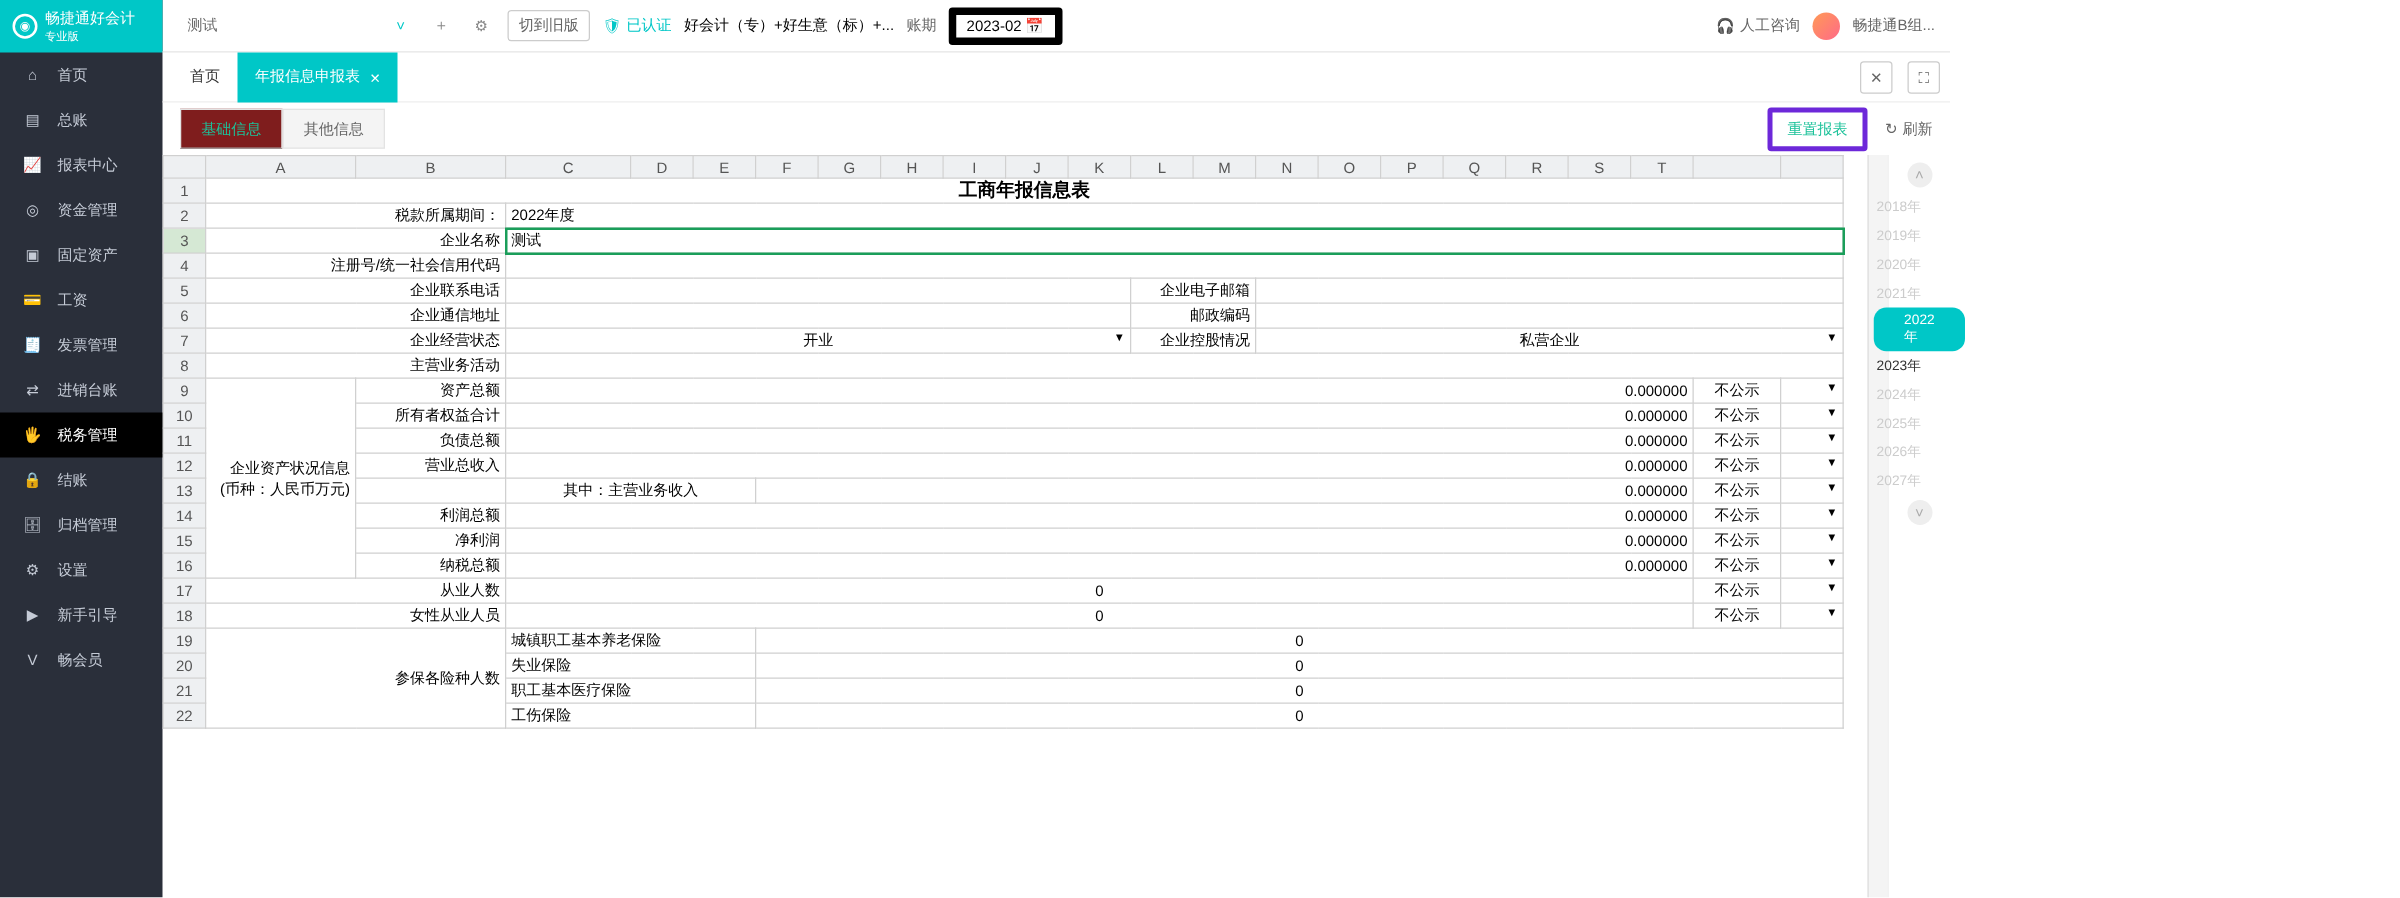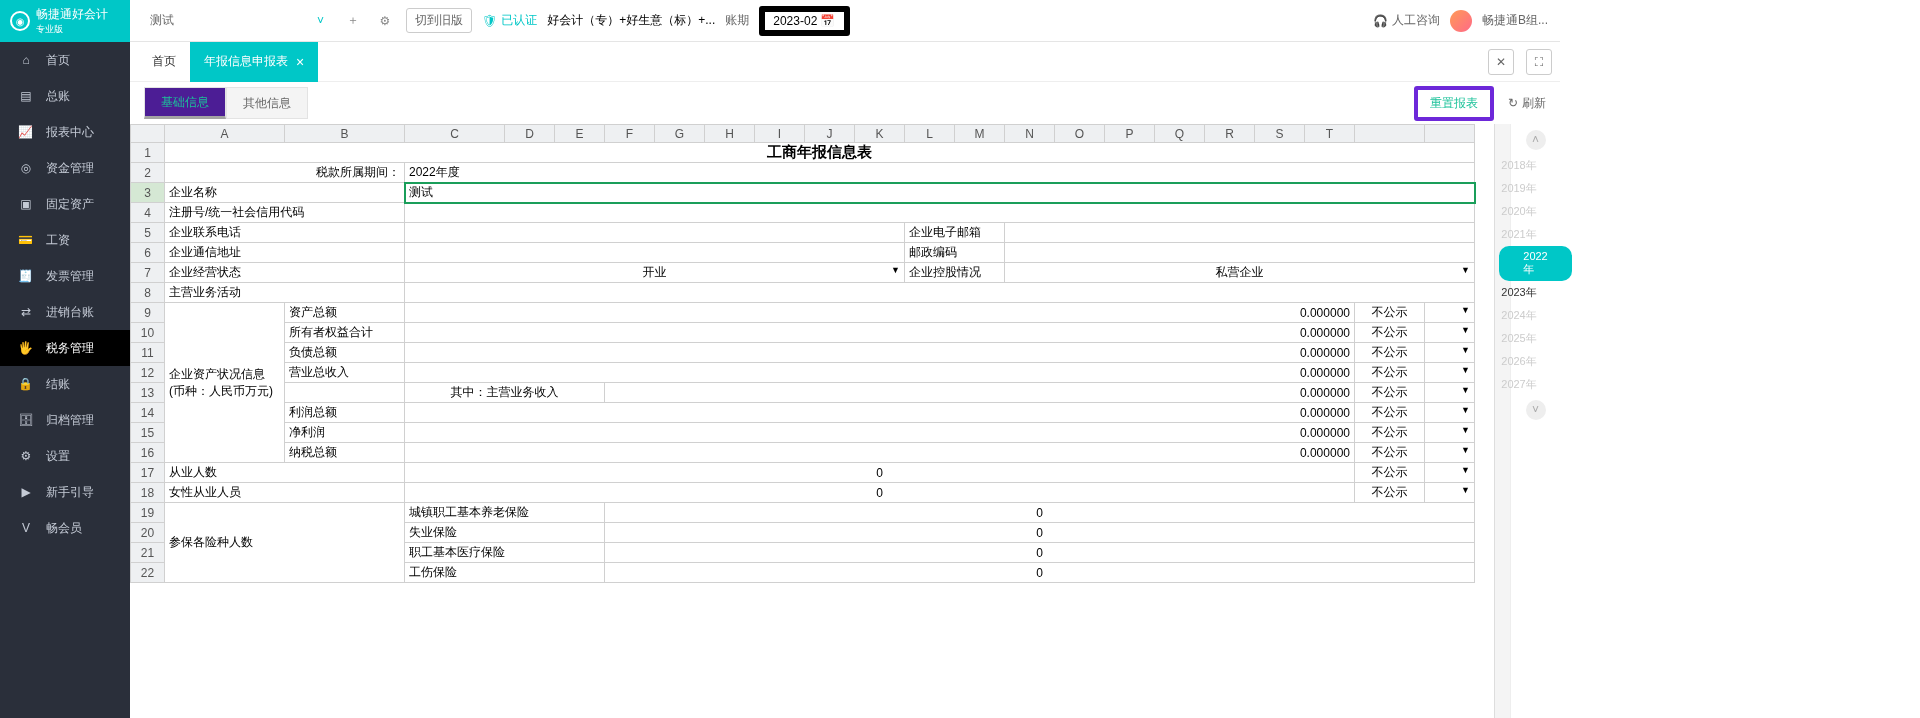--- a/index.html
+++ b/index.html
@@ -26,32 +26,32 @@
 .avatar{width:22px;height:22px;border-radius:50%;background:linear-gradient(135deg,#ff9a56,#ff6a88);display:inline-block}
 .user{color:#666}
 .tabbar{height:40px;display:flex;align-items:center;padding:0 8px;gap:6px;border-bottom:1px solid #eee}
 .tab{padding:0 14px;height:40px;display:flex;align-items:center;gap:8px;color:#333;cursor:pointer}
 .tab.active{background:#00c7c7;color:#fff}
 .tab .close{font-size:14px}
 .tabbar .spacer{flex:1}
 .tabbar .xbtn{width:26px;height:26px;border:1px solid #ccc;border-radius:3px;display:flex;align-items:center;justify-content:center;color:#666;cursor:pointer}
 .toolbar{height:42px;display:flex;align-items:center;padding:0 14px;gap:0}
 .subtab{padding:0 16px;height:32px;display:flex;align-items:center;color:#666;cursor:pointer;border:1px solid #e3e3e3;background:#f4f4f4}
-.subtab.active{color:#1cc29a;background:#4c1d95;border-bottom:3px solid #a3a3a3}
+.subtab.active{color:#1cc29a;background:#7f1d1d;border-bottom:1px solid #a3a3a3}
 .toolbar .spacer{flex:1}
 .btn-reset{border:4px solid #6d28d9;color:#1cc29a;padding:5px 12px;border-radius:3px;cursor:pointer}
 .btn-refresh{color:#666;display:flex;align-items:center;gap:4px;cursor:pointer;margin-left:14px}
 .sheet-wrap{flex:1;display:flex;min-height:0}
 .sheet-scroll{flex:1;overflow:auto;position:relative}
 .sheet{border-collapse:collapse;table-layout:fixed}
 .sheet td,.sheet th{border:1px solid #d0d0d0;height:20px;padding:0 4px;white-space:nowrap;overflow:hidden}
 .sheet .colhdr{background:#eef0f2;text-align:center;color:#555;font-weight:normal;height:18px}
 .sheet .rowhdr{background:#eef0f2;text-align:center;color:#555;font-weight:normal;width:34px}
 .sheet .title{text-align:center;font-size:15px;font-weight:bold}
-.sheet .lbl{text-align:left;background:#fff}
+.sheet .lbl{text-align:right;background:#fff}
 .sheet .lblr{text-align:right}
 .sheet .num{text-align:right}
 .sheet .ctr{text-align:center}
 .sheet .sel{position:relative}
 .sheet .sel::after{content:"▼";position:absolute;right:4px;top:2px;font-size:9px}
 .sheet .active-row .rowhdr{background:#d5e8d4}
 .sheet td.active{outline:2px solid #1a9e5a;outline-offset:-1px}
 .yearbar{width:50px;border-left:1px solid #eee;display:flex;flex-direction:column;align-items:center;padding-top:6px;gap:4px;color:#aaa}
 .yearbar .yb-btn{width:20px;height:20px;border-radius:50%;background:#eee;display:flex;align-items:center;justify-content:center;cursor:pointer}
 .yearbar .yr{font-size:11px;padding:4px 2px;cursor:pointer}

